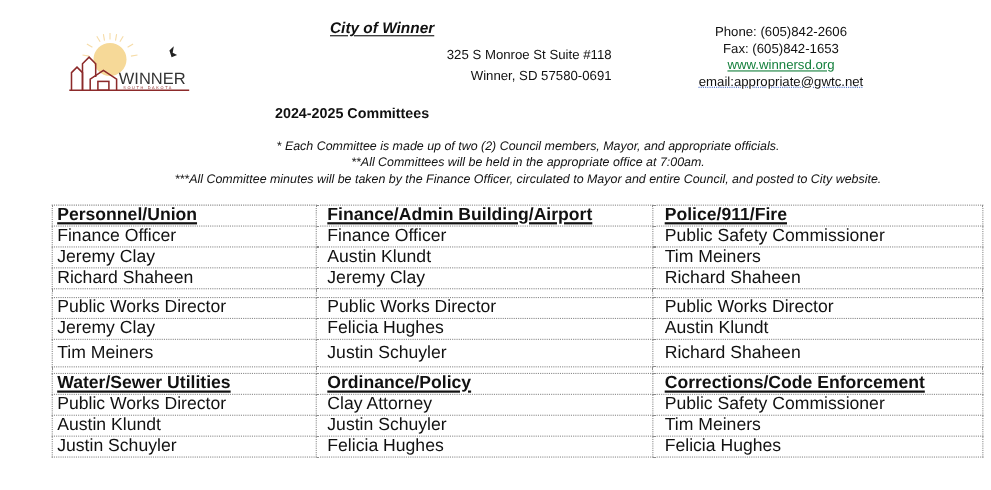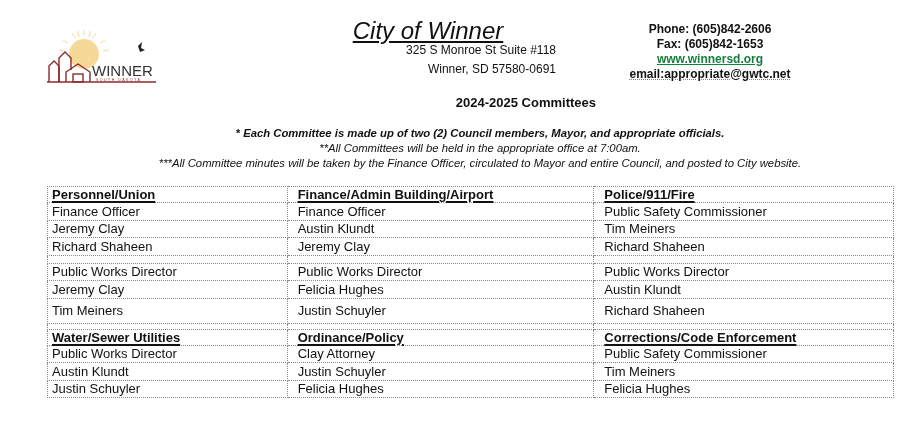--- a/index.html
+++ b/index.html
@@ -1,43 +1,43 @@
 <!DOCTYPE html>
 <html><head>
   <meta charset="utf-8">
   <style>
     * { margin: 0; padding: 0; box-sizing: border-box; }
     html, body { width: 901px; height: 445px; background: #ffffff; overflow: hidden; }
     body { position: relative; font-family: "Liberation Sans", sans-serif; color: #111; }
 
-    .logo { position: absolute; left: 44px; top: 28px; width: 120px; height: 58px; }
+    .logo { position: absolute; left: 60px; top: 28px; width: 120px; height: 58px; }
 
     .city-title {
-      position: absolute; left: 300px; width: 256px; top: 17px; text-align: center;
-      font-size: 24px; font-weight: normal; font-style: italic; text-decoration: underline;
+      position: absolute; left: 300px; width: 256px; top: 17px; text-align: left;
+      font-size: 14px; font-weight: bold; font-style: italic; text-decoration: underline;
       text-underline-offset: 2px;
     }
     .addr { position: absolute; left: 300px; width: 256px; text-align: right; font-size: 12px; }
     .addr1 { top: 43px; }
     .addr2 { top: 62px; }
 
-    .contact { position: absolute; left: 610px; width: 200px; text-align: center; font-size: 12px; line-height: 15px; top: 22px; font-weight: bold; }
+    .contact { position: absolute; left: 610px; width: 200px; text-align: center; font-size: 12px; line-height: 15px; top: 22px; }
     .contact .link { color: #15803d; text-decoration: underline; }
     .contact .email { text-decoration: underline dotted #5f7fd0; }
 
-    .doc-title { position: absolute; left: 240px; width: 356px; top: 95px; text-align: right; font-size: 13px; font-weight: bold; }
+    .doc-title { position: absolute; left: 250px; width: 356px; top: 95px; text-align: left; font-size: 13px; font-weight: bold; }
 
     .note { position: absolute; left: 100px; width: 760px; text-align: center; font-size: 11.3px; font-style: italic; }
-    .note1 { top: 127px; font-weight: bold; }
+    .note1 { top: 127px; }
     .note2 { top: 142px; }
     .note3 { top: 157px; }
 
     table.committees {
       position: absolute; left: 47px; top: 186px; width: 847px;
-      border-collapse: collapse; font-size: 13px;
+      border-collapse: collapse; font-size: 16px;
     }
     table.committees td {
       border: 1px dotted #8a8a8a; padding: 0 4px; vertical-align: middle; white-space: nowrap;
     }
     table.committees col.c1 { width: 240px; }
     table.committees col.c2 { width: 307px; }
     table.committees col.c3 { width: 300px; }
     table.committees td.indent { padding-left: 10px; }
     tr.hdr td { font-weight: bold; height: 16px; }
     tr.hdr td span { text-decoration: underline; text-decoration-thickness: 1.5px; text-underline-offset: 2px; }

